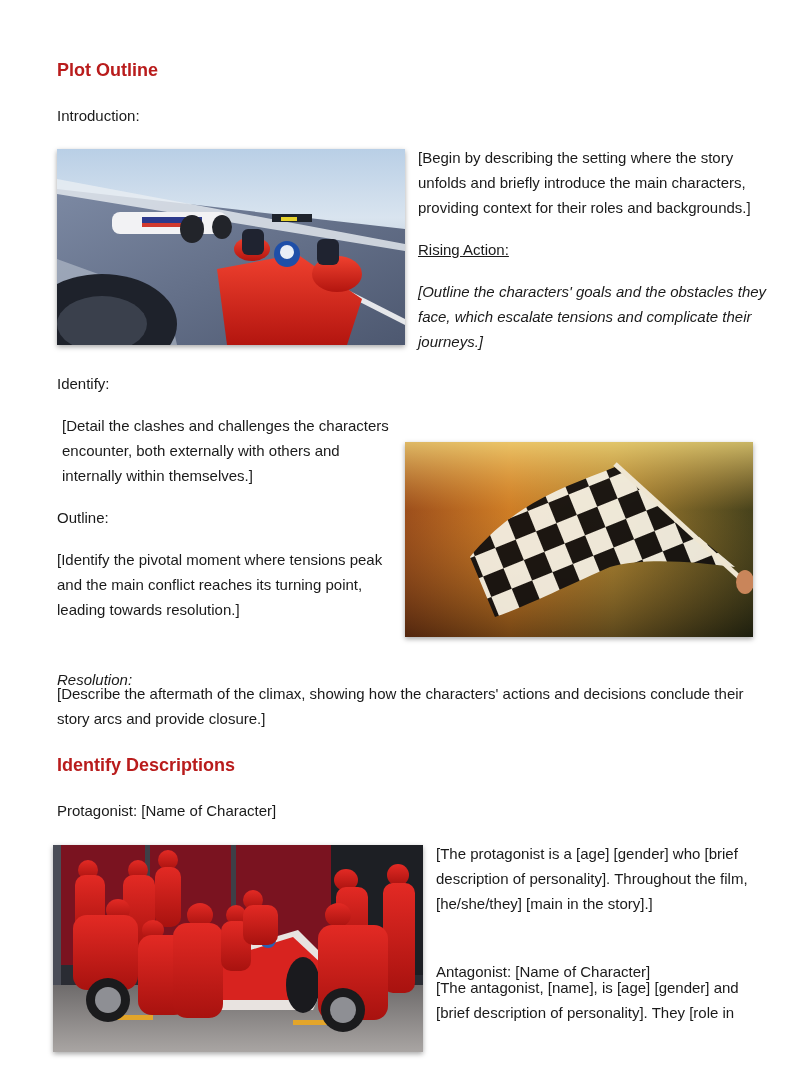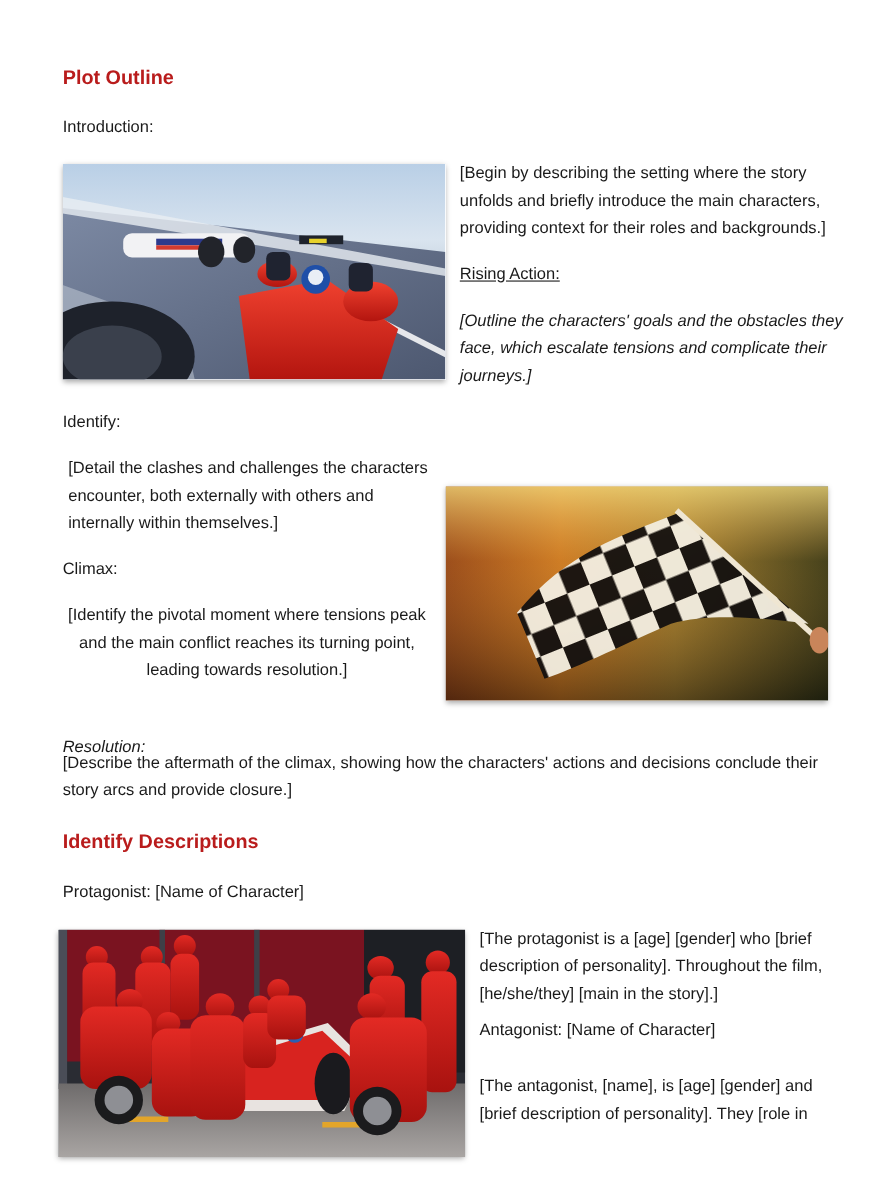--- a/index.html
+++ b/index.html
@@ -98,23 +98,23 @@
       </pattern>
     </defs>
     <rect width="348" height="195" fill="url(#bgwarm)"></rect>
     <rect width="348" height="195" fill="url(#bgtop)"></rect>
     <path d="M65,115 C110,60 160,45 210,25 L330,125 C290,120 240,115 205,125 C170,140 120,165 90,175 Z" fill="url(#checks)" opacity="0.95"></path>
     <line x1="210" y1="22" x2="345" y2="145" stroke="#efe6d2" stroke-width="5"></line>
     <ellipse cx="340" cy="140" rx="9" ry="12" fill="#c9855a"></ellipse>
   </svg>
 </div>
 
-<div class="abs p" style="left:57px; top:505px;">Climax:</div>
+<div class="abs p" style="left:57px; top:505px;">Outline:</div>
 
-<div class="abs p" style="left:57px; top:547px; width:335px;text-align:center;">[Identify the pivotal moment where tensions peak and the main conflict reaches its turning point, leading towards resolution.]</div>
+<div class="abs p" style="left:57px; top:547px; width:335px;">[Identify the pivotal moment where tensions peak and the main conflict reaches its turning point, leading towards resolution.]</div>
 
 <div class="abs p" style="left:57px; top:667px;font-style:italic;">Resolution:</div>
 
 <div class="abs p" style="left:57px; top:681px; width:700px;">[Describe the aftermath of the climax, showing how the characters' actions and decisions conclude their story arcs and provide closure.]</div>
 
 <div class="abs h" style="left:57px; top:754px;">Identify Descriptions</div>
 
 <div class="abs p" style="left:57px; top:798px;text-align:right;">Protagonist: [Name of Character]</div>
 
 <div class="img" style="left:53px; top:845px; width:370px; height:207px;">
@@ -171,15 +171,15 @@
 
     <circle cx="55" cy="155" r="22" fill="#1b1b1d"></circle>
       <circle cx="55" cy="155" r="13" fill="#8e8f94"></circle>
     <circle cx="290" cy="165" r="22" fill="#1b1b1d"></circle>
       <circle cx="290" cy="165" r="13" fill="#8e8f94"></circle>
   </svg>
 </div>
 
 <div class="abs p" style="left:436px; top:841px; width:340px;">[The protagonist is a [age] [gender] who [brief description of personality]. Throughout the film, [he/she/they] [main in the story].]</div>
 
-<div class="abs p" style="left:436px; top:924px;">Antagonist: [Name of Character]</div>
+<div class="abs p" style="left:436px; top:959px;">Antagonist: [Name of Character]</div>
 
 <div class="abs p" style="left:436px; top:975px; width:320px;">[The antagonist, [name], is [age] [gender] and [brief description of personality]. They [role in</div>
 
 </body></html>

